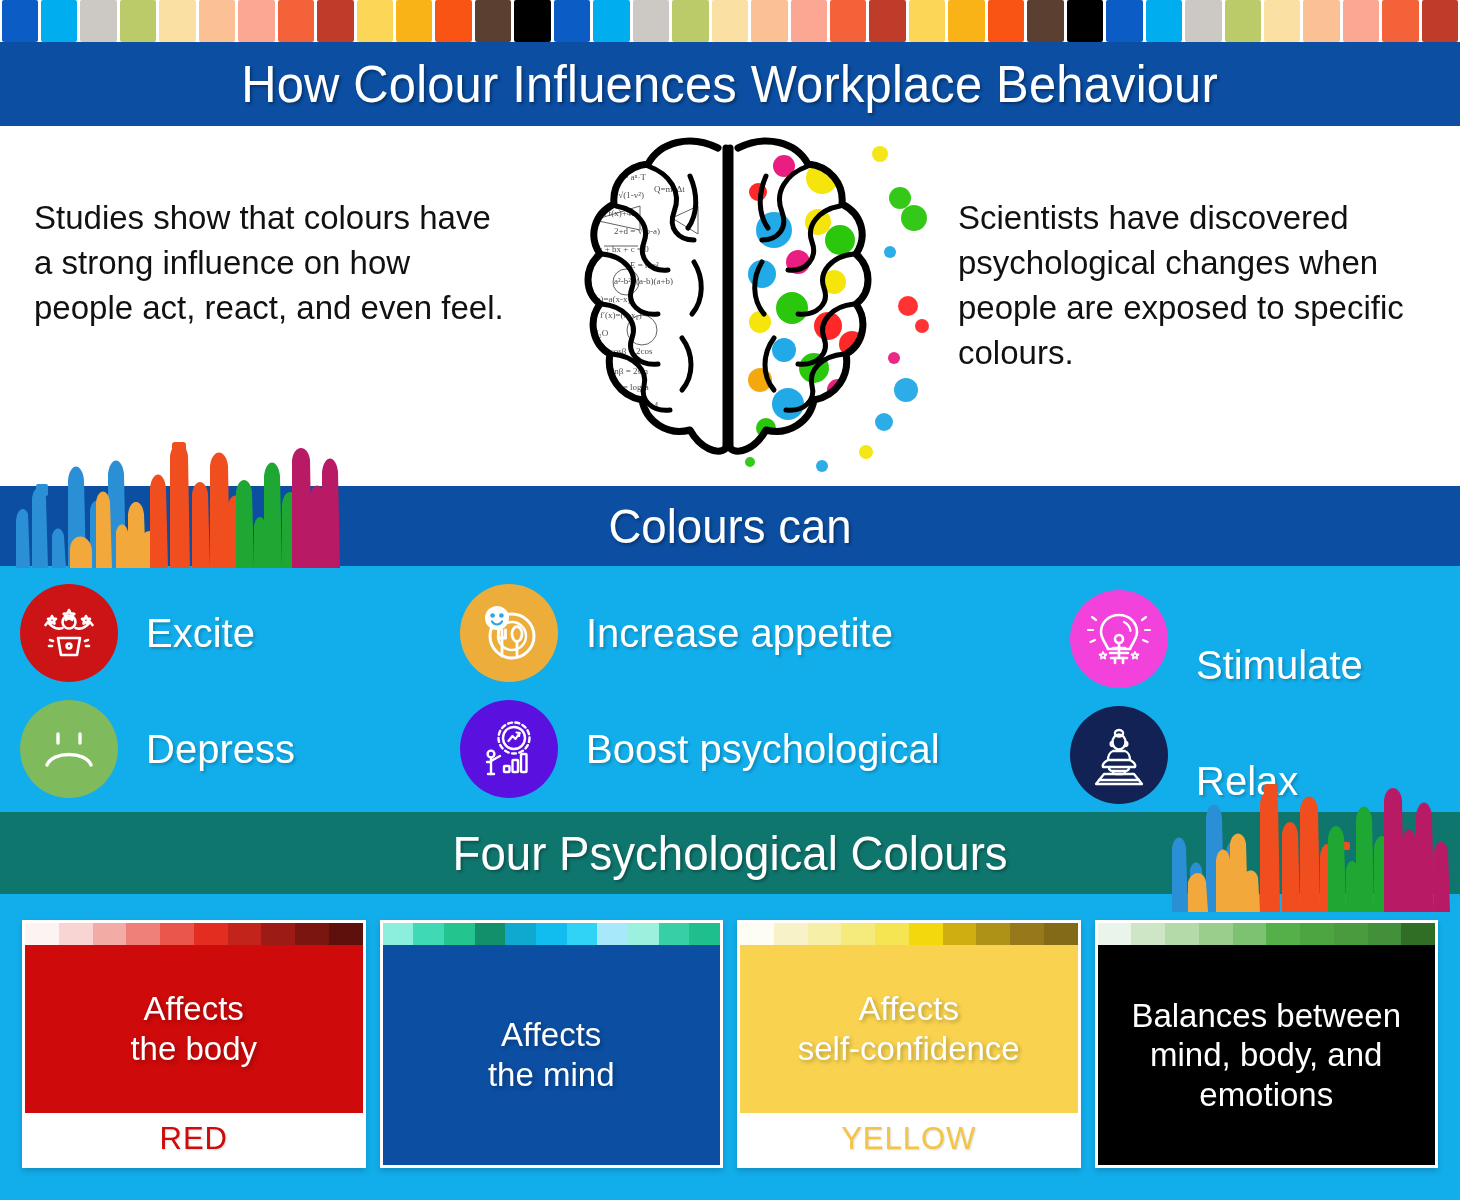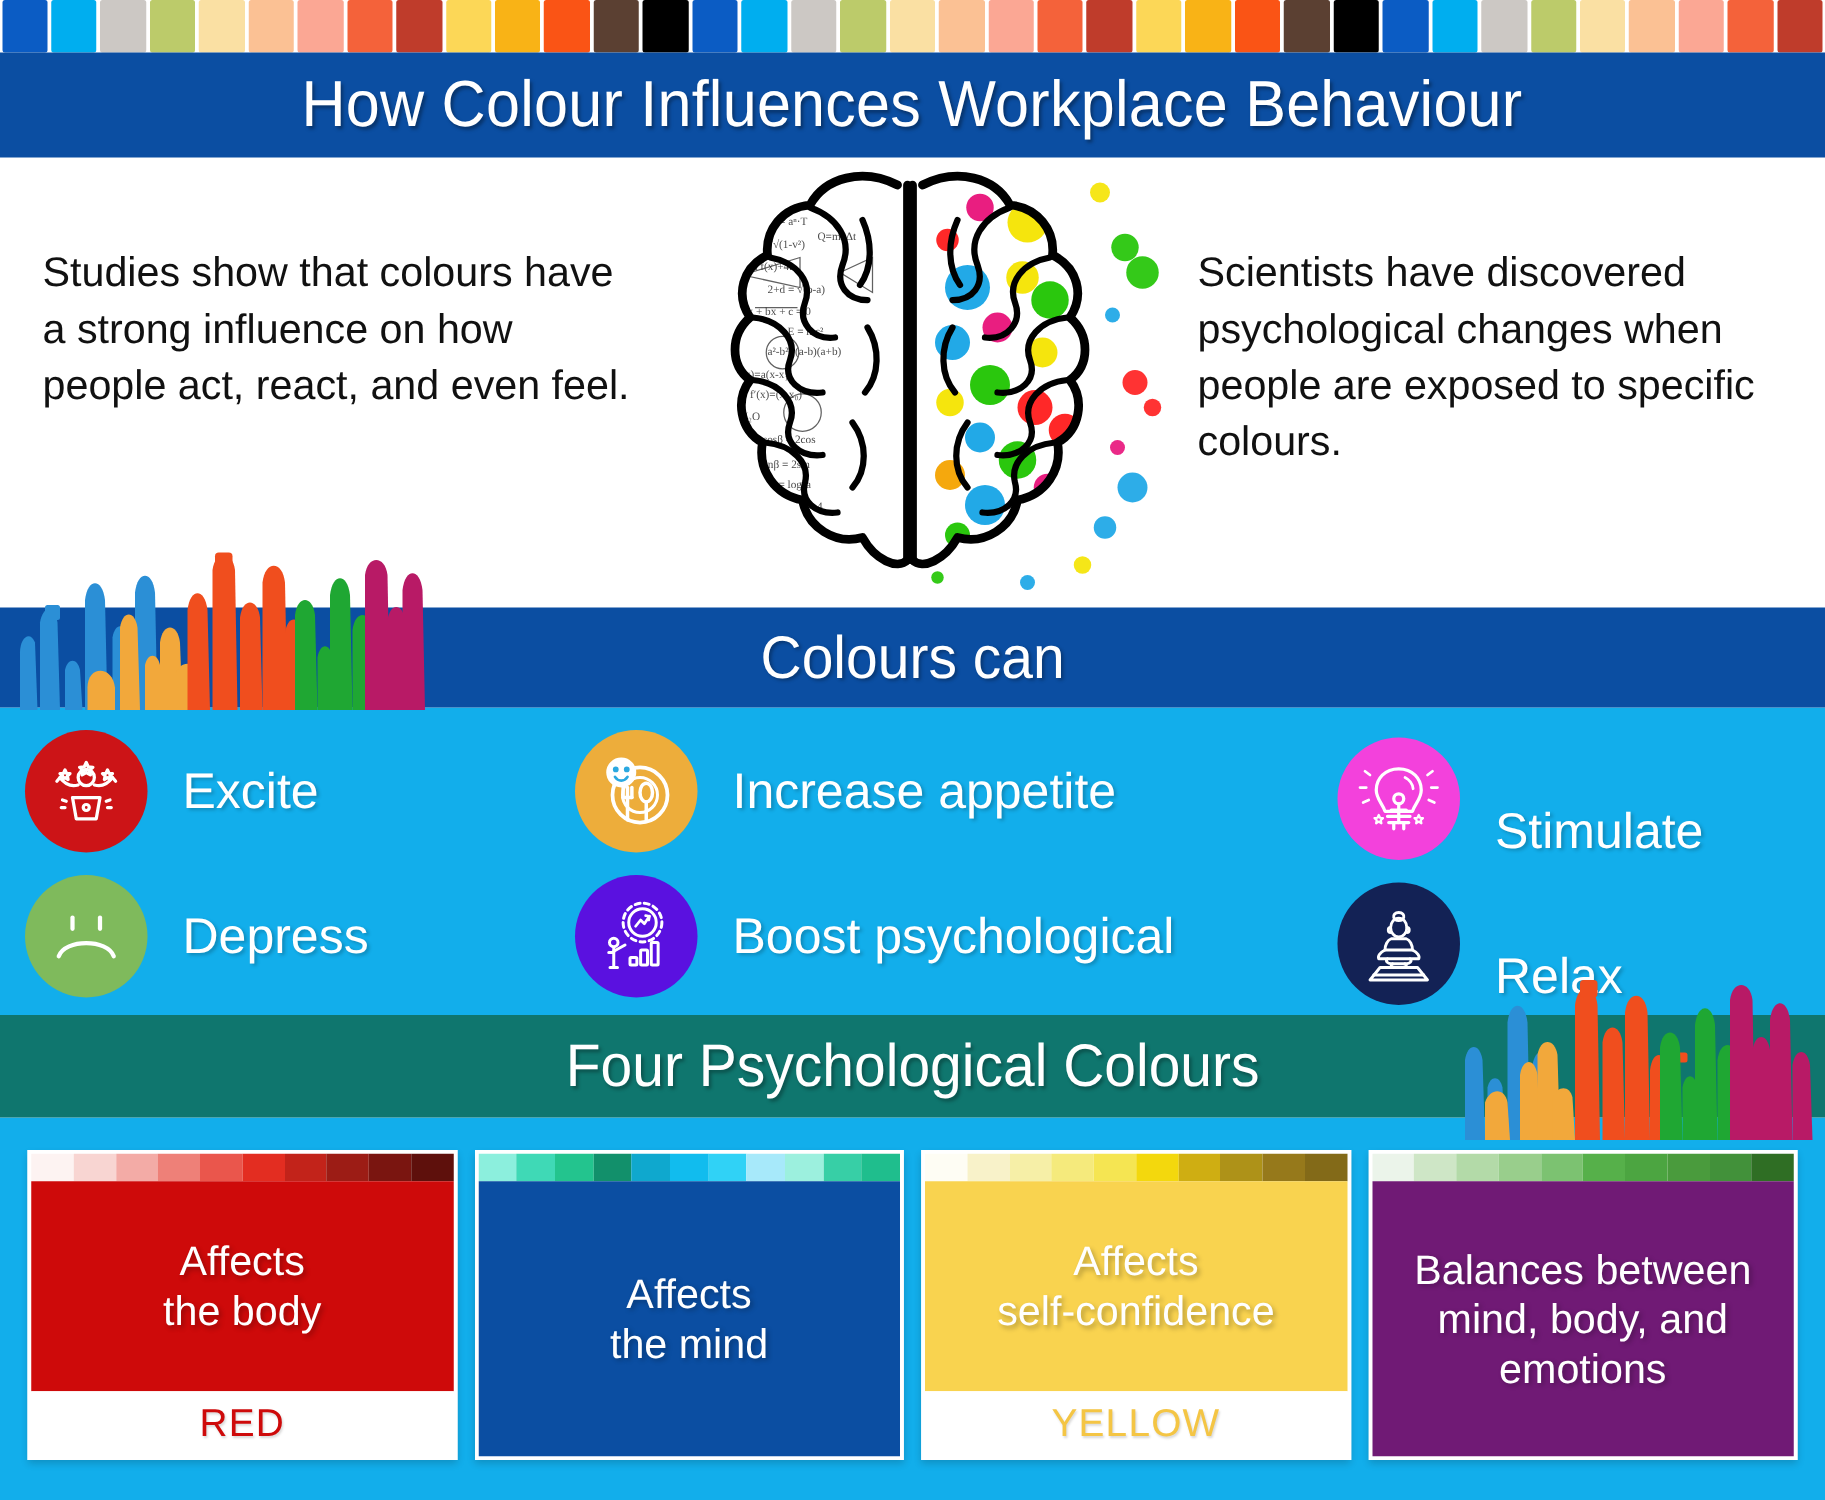--- a/index.html
+++ b/index.html
@@ -684,21 +684,21 @@
             <i style="background: rgb(206, 230, 198);"></i>
             <i style="background: rgb(179, 218, 168);"></i>
             <i style="background: rgb(153, 206, 140);"></i>
             <i style="background: rgb(124, 194, 113);"></i>
             <i style="background: rgb(86, 176, 74);"></i>
             <i style="background: rgb(76, 165, 65);"></i>
             <i style="background: rgb(74, 155, 61);"></i>
             <i style="background: rgb(66, 145, 58);"></i>
             <i style="background: rgb(47, 110, 36);"></i>
           </div>
-          <div class="card-body" style="background: #701a75;">
+          <div class="card-body" style="background: #000000;">
             <div class="card-text">Balances between
 mind, body, and
 emotions</div>
           </div>
         </div>
       </div>
   </div>
 
 </div>
 

